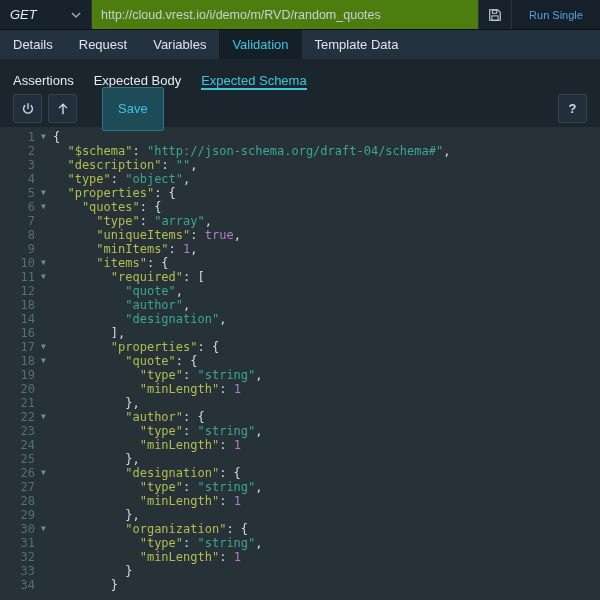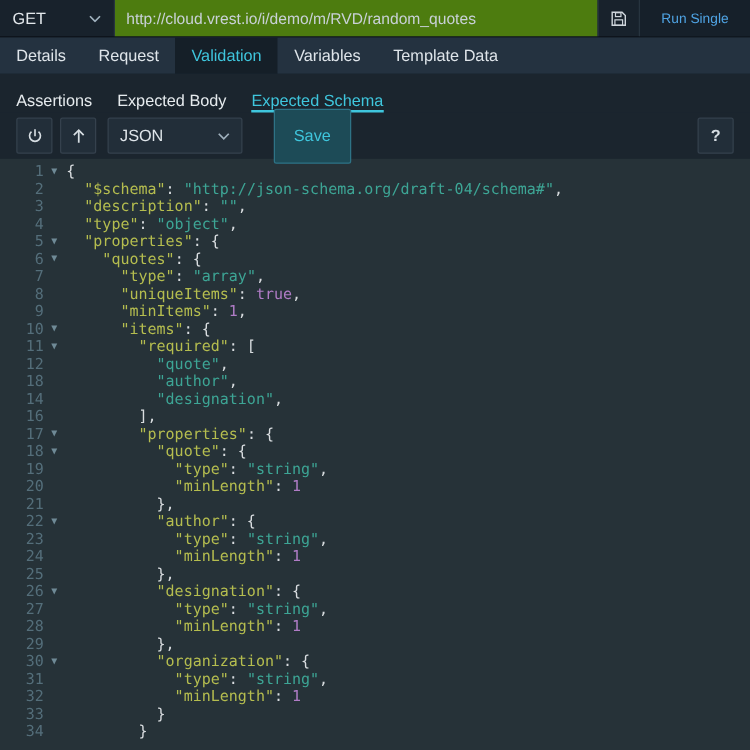--- a/index.html
+++ b/index.html
@@ -21,20 +21,21 @@
   }
   .method-select {
     width: 92px;
     display: flex;
     align-items: center;
     justify-content: space-between;
     padding: 0 10px;
     color: #e3e8ec;
     border-right: 1px solid #27343f;
     cursor: pointer;
+    font-style: italic;
   }
   .url-input {
     flex: 1;
     background: #4d7c0f;
     border: none;
     outline: none;
     color: #c9d1d8;
     font-family: "Liberation Sans", sans-serif;
     font-size: 12.5px;
     padding: 0 9px;
@@ -219,22 +220,22 @@
         <rect x="5" y="2.5" width="5" height="3.5" fill="none" stroke="#cfd6dc" stroke-width="1.1"></rect>
       </svg>
     </span>
   </div>
   <div class="run-btn">Run Single</div>
 </div>
 
 <div class="tabs">
   <div class="tab">Details</div>
   <div class="tab">Request</div>
+  <div class="tab">Variables</div>
   <div class="tab active">Validation</div>
-  <div class="tab">Variables</div>
   <div class="tab">Template Data</div>
 </div>
 
 <div class="subtabs">
   <div class="subtab">Assertions</div>
   <div class="subtab">Expected Body</div>
   <div class="subtab active">Expected Schema</div>
 </div>
 
 <div class="toolbar">
@@ -247,28 +248,20 @@
     </span>
   </div>
   <div class="icon-btn">
     <span>
       <svg width="14" height="14" viewBox="0 0 16 16">
         <path d="M8 14 V3" stroke="#d6dde2" stroke-width="1.6" fill="none"></path>
         <path d="M3.5 7 L8 2.5 L12.5 7" stroke="#d6dde2" stroke-width="1.6" fill="none"></path>
       </svg>
     </span>
   </div>
-  <div class="mode-select">
-    <span>JSON</span>
-    <span>
-      <svg width="10" height="6" viewBox="0 0 10 6">
-          <polyline points="1,1 5,5 9,1" fill="none" stroke="#9fb0bd" stroke-width="1.4"></polyline>
-        </svg>
-    </span>
-  </div>
   <div class="save-button">Save</div>
   <div class="icon-btn help-btn">?</div>
 </div>
 
 <div class="editor">
   <div id="editor-lines">
       <div class="cm-line">
         <span class="gutter">
           <span class="lnum">1</span>
           <span class="fold">▼</span>

